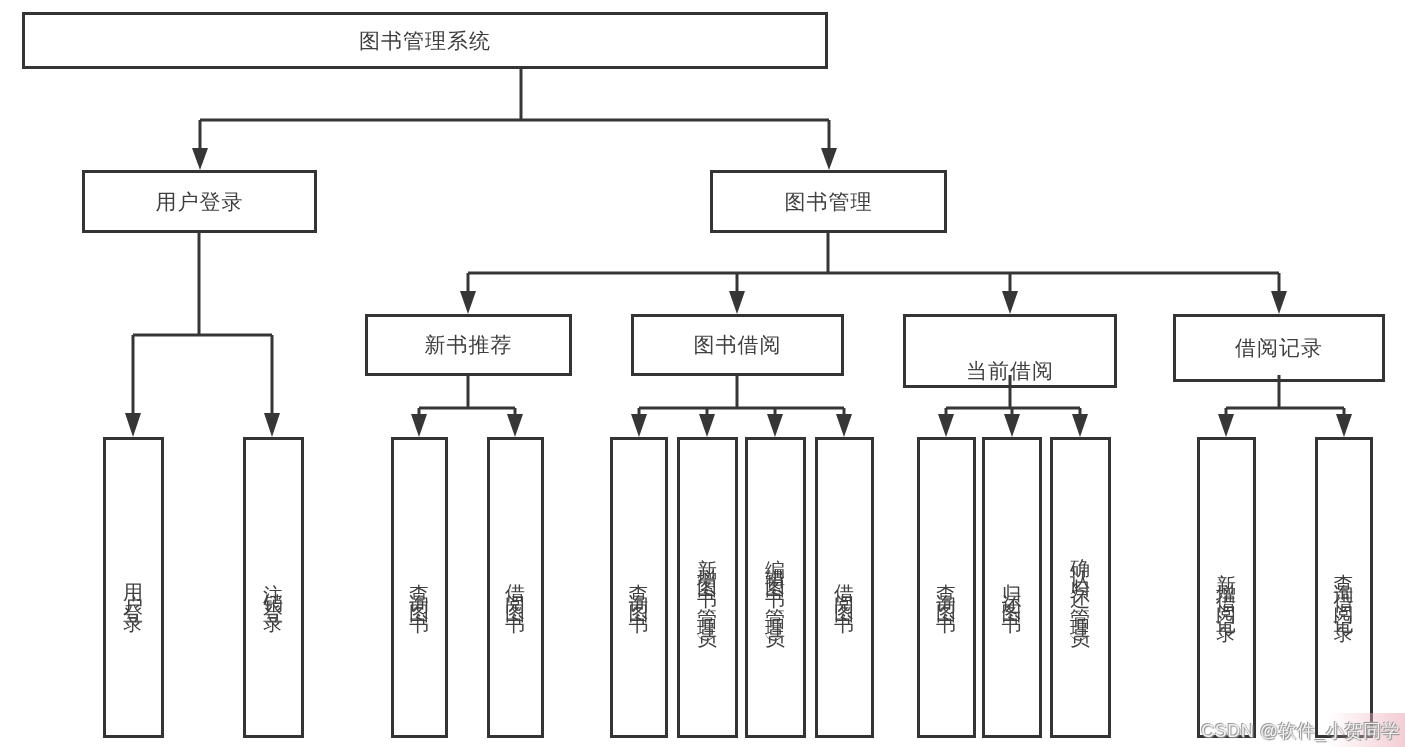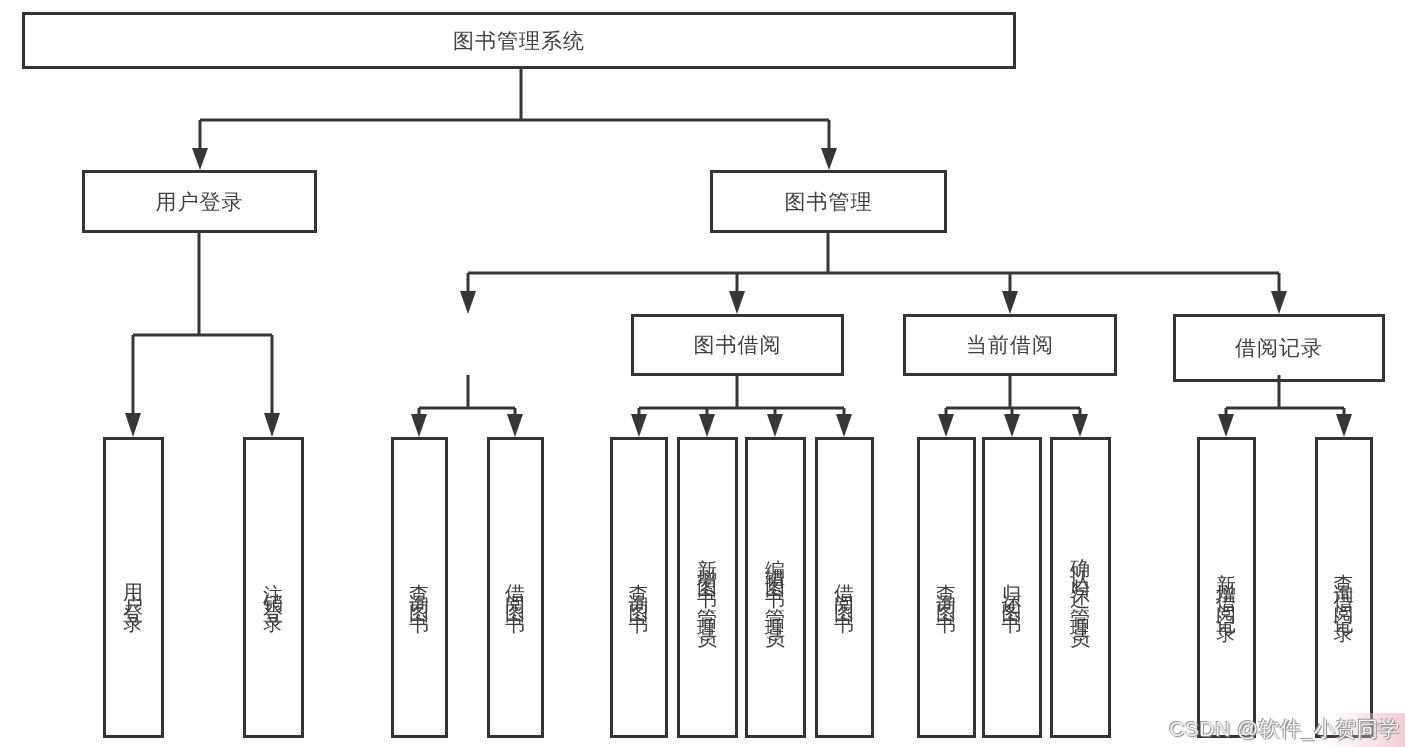--- a/index.html
+++ b/index.html
@@ -41,47 +41,50 @@
   #connectors polygon{fill:#363636;stroke:none;}
   #wm-pink{
     position:absolute;
     right:0;bottom:0;
     width:78px;height:34px;
     background:linear-gradient(90deg, rgba(240,188,198,0), rgba(240,188,198,0.75));
   }
   #watermark{
     position:absolute;
     right:5px;bottom:4px;
-    font-size:21px;
+    font-size:18px;
     letter-spacing:0.5px;
     color:#f2f2f2;
     text-shadow:-1px -1px 0 #9a9a9a, 1px 1px 1px #8f8f8f, 0 0 2px #aaaaaa;
     white-space:nowrap;
   }
 </style>
 </head>
 <body>
 
 <div id="stage">
 
-  <div class="box h" style="left:22px;top:12px;width:994px;height:57px;">
+  <div class="box h" style="left:22px;top:12px;width:806px;height:57px;">
     <span>图书管理系统</span>
   </div>
 
   <div class="box h" style="left:82px;top:170px;width:235px;height:63px;">
     <span>用户登录</span>
   </div>
   <div class="box h" style="left:710px;top:170px;width:237px;height:63px;">
     <span>图书管理</span>
   </div>
 
+  <div class="box h" style="left:365px;top:314px;width:207px;height:62px;">
+    <span>新书推荐</span>
+  </div>
   <div class="box h" style="left:631px;top:314px;width:213px;height:62px;text-align:right;">
     <span>图书借阅</span>
   </div>
-  <div class="box h" style="left:903px;top:314px;width:214px;height:62px;">
+  <div class="box h" style="left:903px;top:314px;width:214px;height:74px;align-items:flex-end;">
     <span>当前借阅</span>
   </div>
   <div class="box h" style="left:1173px;top:314px;width:212px;height:68px;">
     <span>借阅记录</span>
   </div>
 
   <div class="box v" style="left:103px;top:437px;width:61px;height:301px;">
     <span>用户登录</span>
   </div>
   <div class="box v" style="left:243px;top:437px;width:61px;height:301px;">

